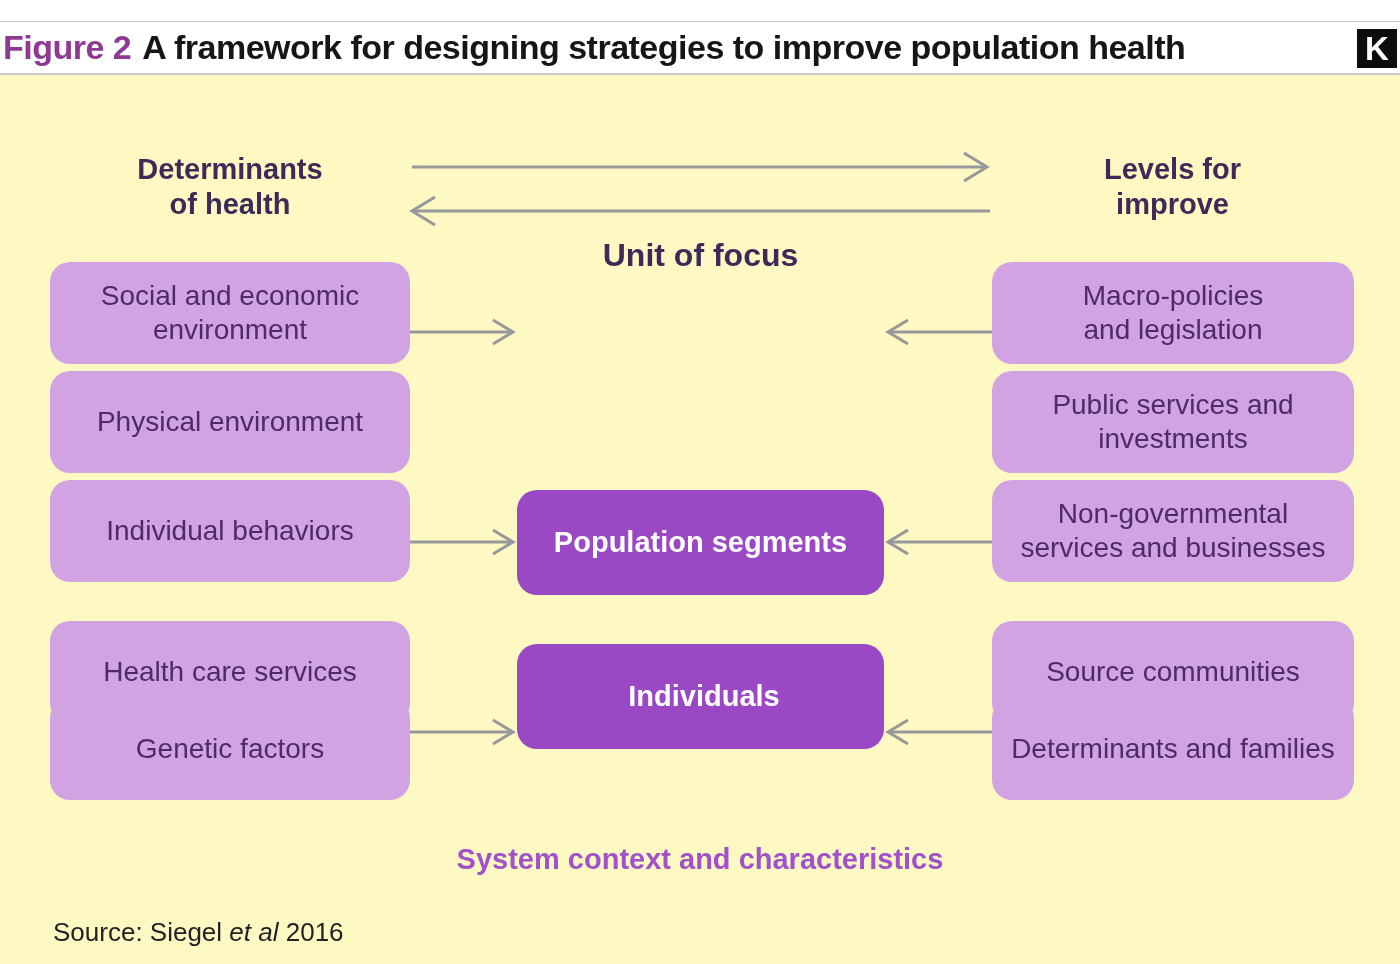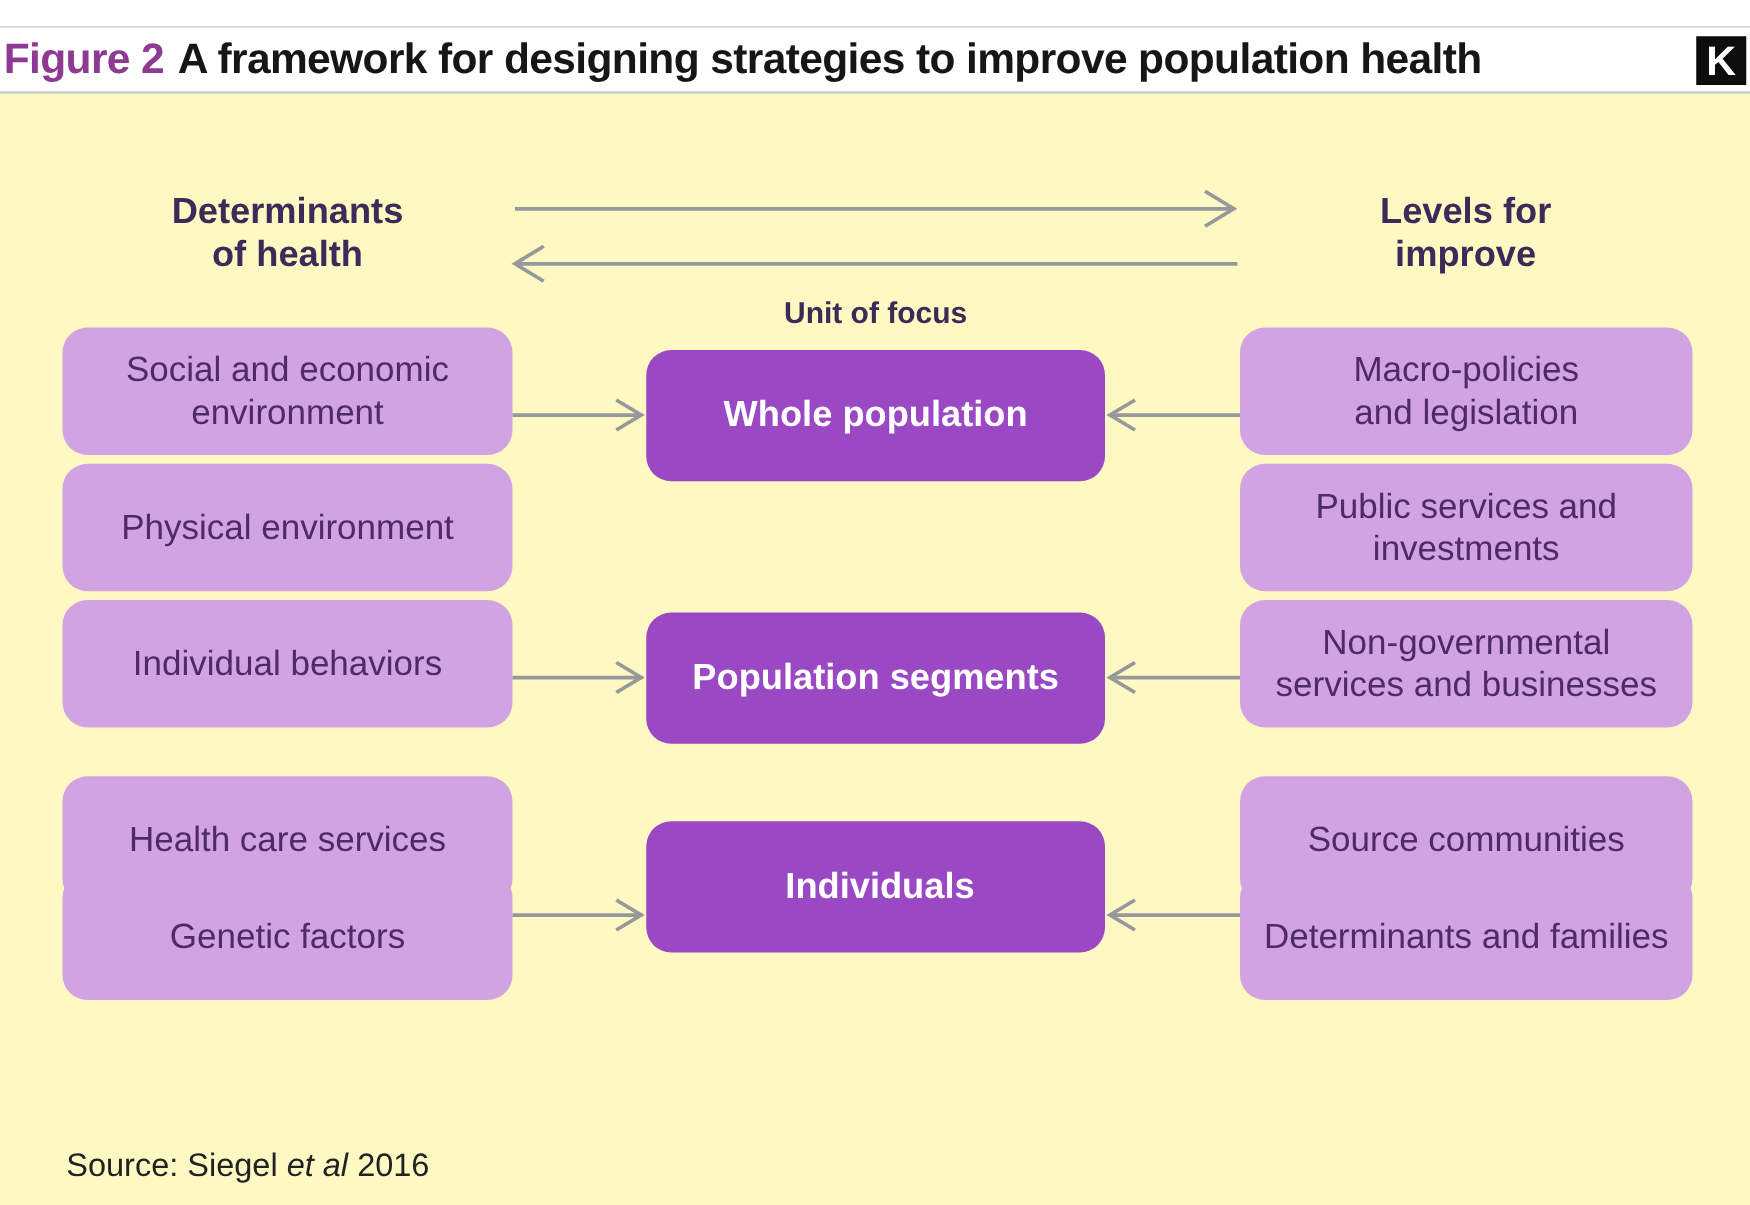--- a/index.html
+++ b/index.html
@@ -17,32 +17,32 @@
   .kff-logo{position:absolute; left:1357px; top:7px; width:40px; height:39px; background:#0d0d0d;
     color:#ffffff; display:flex; align-items:center; justify-content:center;
     font-size:33px; font-weight:bold; line-height:1;}
 
   .content{position:absolute; left:0; top:75px; width:1400px; height:889px; background:#fef9c3;}
 
   .col-header{position:absolute; text-align:center; font-weight:bold; font-size:29px; line-height:1.22;
     color:#3e2a58; white-space:pre-line;}
   .col-header.left{left:60px; top:77px; width:340px;}
   .col-header.right{left:1000px; top:77px; width:345px;}
-  .col-header.center{left:517px; top:161px; width:367px; font-size:24px;}
+  .col-header.center{left:517px; top:161px; width:367px; font-size:32px;}
 
   .box{position:absolute; border-radius:20px; display:flex; align-items:center; justify-content:center;
     text-align:center; white-space:pre-line; line-height:1.2; padding:0 14px; box-sizing:border-box;}
   .box.light{background:#d2a3e2; color:#4e2a66; font-size:28px; font-weight:400;}
   .box.dark{background:#9a48c4; color:#ffffff; font-size:29px; font-weight:bold;}
 
   .lcol{left:50px;  width:360px; height:102px;}
   .rcol{left:992px; width:362px; height:102px;}
   .ccol{left:517px; width:367px; height:105px;}
   .row1{top:187px;} .row2{top:296px;} .row3{top:405px;} .row4{top:514px;margin-top:32px;} .row5{top:623px;}
-  .crow1{top:205px;} .crow2{top:415px;} .crow3{top:582px;padding-left:21px;}
+  .crow1{top:205px;} .crow2{top:415px;} .crow3{top:569px;padding-left:21px;}
 
   .footer-note{position:absolute; left:350px; top:768px; width:700px; text-align:center;
     font-size:29px; font-weight:bold; color:#a151c9;}
   .source-line{position:absolute; left:53px; top:842px; font-size:26px; color:#222222;}
   .source-line .it{font-style:italic;}
 
   svg.arrows{position:absolute; left:0; top:0; pointer-events:none;}
 </style>
 </head>
 <body>
@@ -71,33 +71,33 @@
 improve</div>
     <div class="col-header center">Unit of focus</div>
 
     <div class="box light lcol row1">Social and economic
 environment</div>
     <div class="box light lcol row2">Physical environment</div>
     <div class="box light lcol row3">Individual behaviors</div>
     <div class="box light lcol row4">Health care services</div>
     <div class="box light lcol row5">Genetic factors</div>
 
-    <div class="box dark ccol crow1">Whole population</div>
     <div class="box dark ccol crow2">Population segments</div>
     <div class="box dark ccol crow3">Individuals</div>
 
     <div class="box light rcol row1">Macro-policies
 and legislation</div>
     <div class="box light rcol row2">Public services and
 investments</div>
     <div class="box light rcol row3">Non-governmental
 services and businesses</div>
     <div class="box light rcol row4">Source communities</div>
     <div class="box light rcol row5">Determinants and families</div>
 
+    <div class="footer-note">System context and characteristics</div>
 
     <div class="source-line">
       <span>Source: Siegel </span><span class="it">et al</span><span> 2016</span>
     </div>
   </div>
 
   <svg class="arrows" width="1400" height="964" viewBox="0 0 1400 964">
     <g stroke="#96989b" stroke-width="3" fill="none">
 
       <g>

